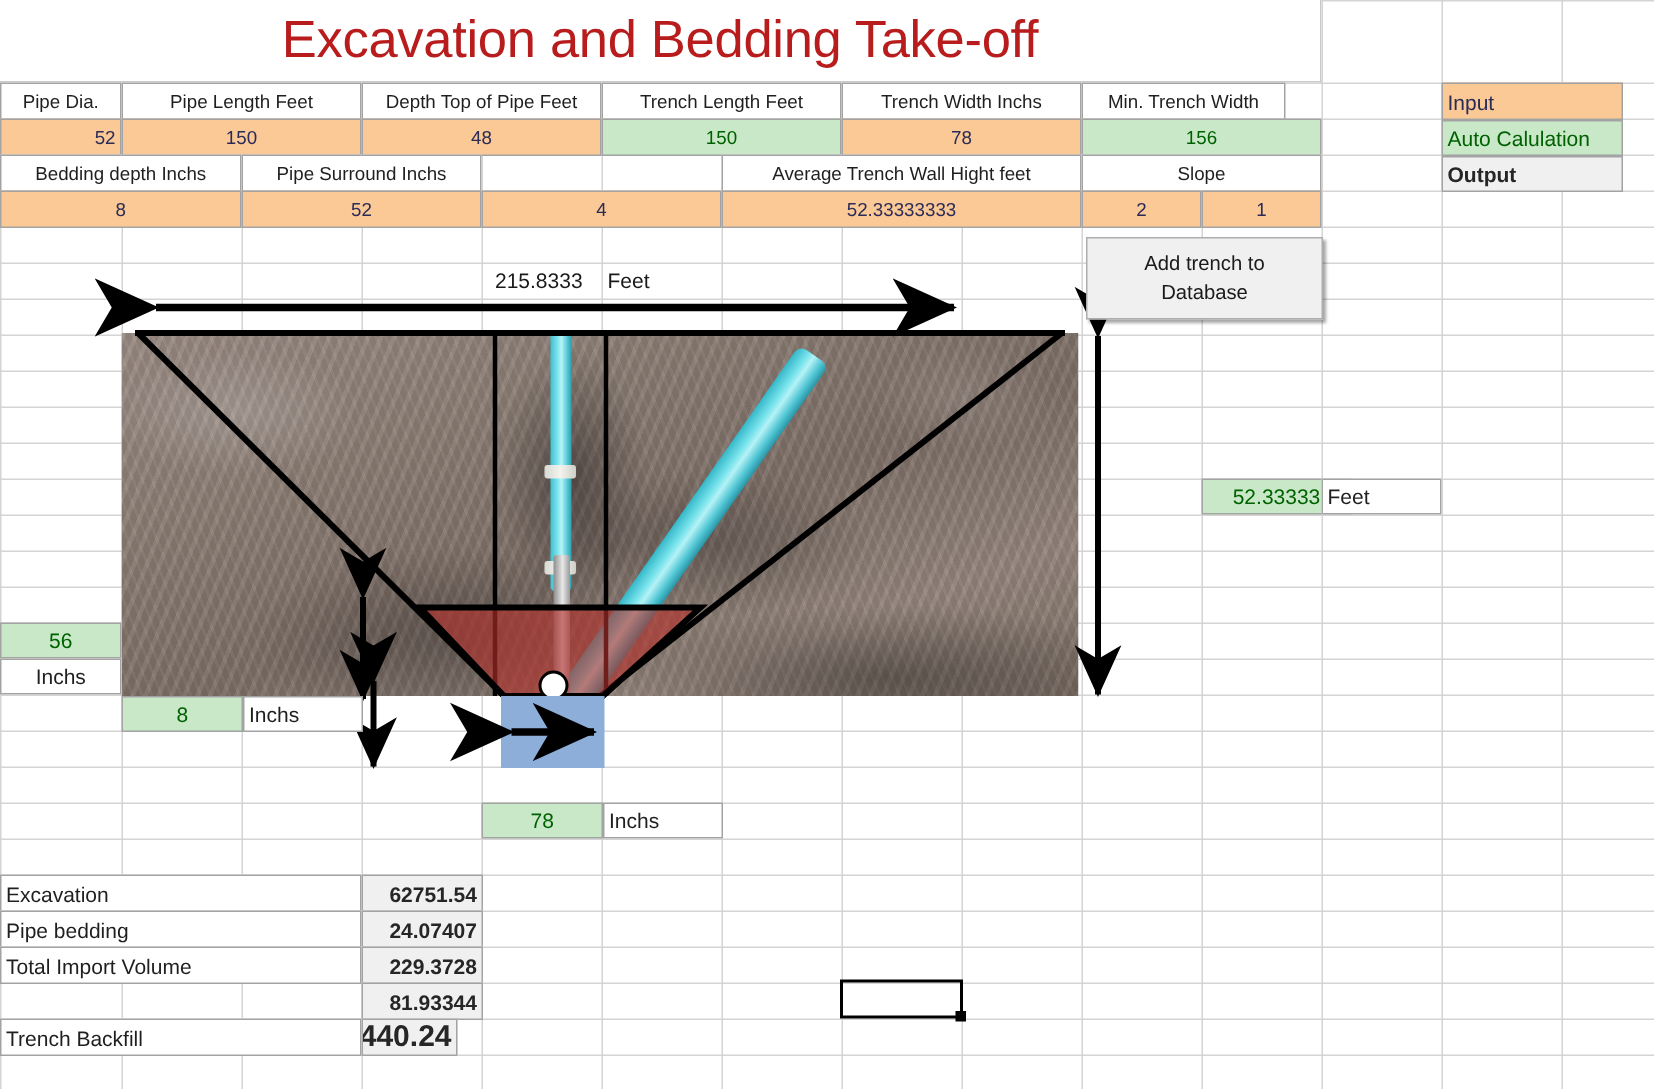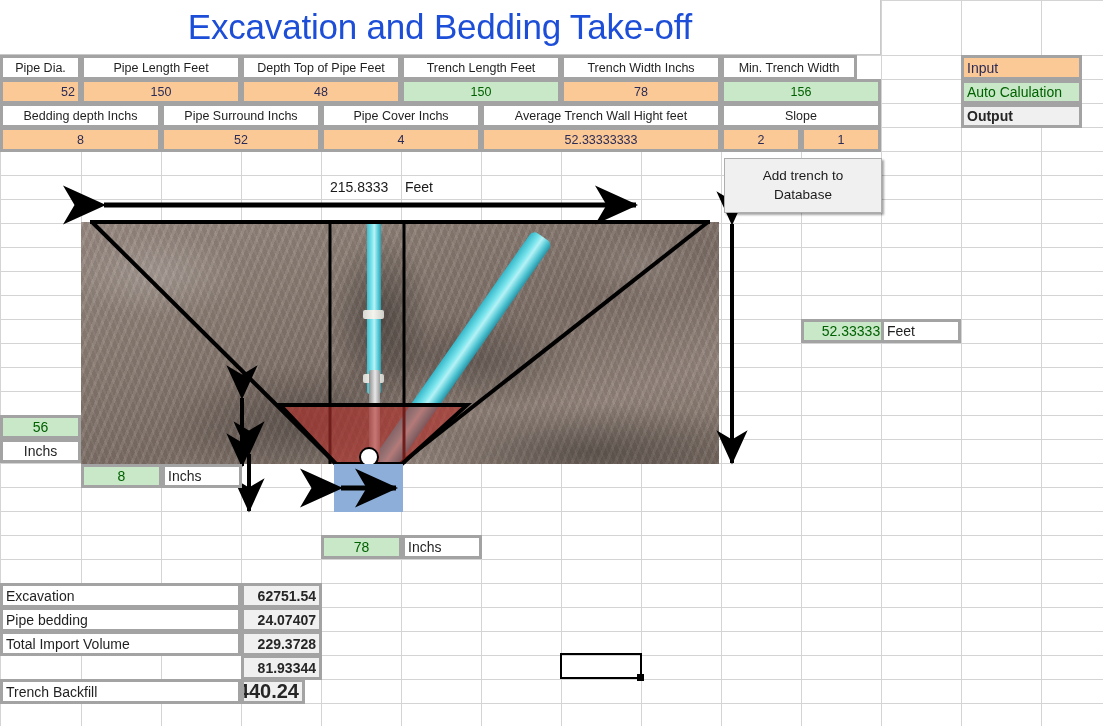--- a/index.html
+++ b/index.html
@@ -30,37 +30,37 @@
     font-size: 12.5px;
     color: #1f1f1f;
     padding: 0 3px;
     white-space: nowrap;
     overflow: hidden;
   }
   .c-center { justify-content: center; }
   .c-right  { justify-content: flex-end; }
   .c-left   { justify-content: flex-start; }
 
-  .bdr    { border: 3px solid #a3a3a3; }
+  .bdr    { border: 1px solid #a3a3a3; }
   .input  { background: #fbc995; color: #2b2b57; }
   .auto   { background: #c8e8c8; color: #006100; }
   .output { background: #f0f0f0; color: #262626; font-weight: bold; }
   .white  { background: #ffffff; }
 
   
   #title {
     position: absolute;
     left: 0; top: 0; width: 881px; height: 55px;
     display: flex; align-items: center; justify-content: center;
     border: 1px solid #c9c9c9;
     border-top: none; border-left: none;
     background: #ffffff;
     font-size: 35px;
     font-family: "Liberation Sans", sans-serif;
-    color: #1d4ed8;
+    color: #b91c1c;
     letter-spacing: -0.2px;
   }
 
   
   #photo {
     position: absolute;
     left: 81px; top: 222px; width: 638px; height: 242px;
     overflow: hidden;
   }
   .dirt {
@@ -208,21 +208,20 @@
 
   <div class="cell bdr input c-right" style="left:0px;   top:79px; width:81px;  height:25px;">52</div>
   <div class="cell bdr input c-center" style="left:81px;  top:79px; width:160px; height:25px;">150</div>
   <div class="cell bdr input c-center" style="left:241px; top:79px; width:160px; height:25px;">48</div>
   <div class="cell bdr auto c-center" style="left:401px; top:79px; width:160px; height:25px;">150</div>
   <div class="cell bdr input c-center" style="left:561px; top:79px; width:160px; height:25px;">78</div>
   <div class="cell bdr auto c-center" style="left:721px; top:79px; width:160px; height:25px;">156</div>
 
   <div class="cell bdr white c-center" style="left:0px;   top:103px; width:161px; height:25px;">Bedding depth Inchs</div>
   <div class="cell bdr white c-center" style="left:161px; top:103px; width:160px; height:25px;">Pipe Surround Inchs</div>
-  <div class="cell bdr white c-center" style="left:321px; top:103px; width:160px; height:25px;">Pipe Cover Inchs</div>
   <div class="cell bdr white c-center" style="left:721px; top:103px; width:160px; height:25px;">Slope</div>
   <div class="cell bdr white c-center" style="left:481px; top:103px; width:240px; height:25px;">Average Trench Wall Hight feet</div>
 
   <div class="cell bdr input c-center" style="left:0px;   top:127px; width:161px; height:25px;">8</div>
   <div class="cell bdr input c-center" style="left:161px; top:127px; width:160px; height:25px;">52</div>
   <div class="cell bdr input c-center" style="left:321px; top:127px; width:160px; height:25px;">4</div>
   <div class="cell bdr input c-center" style="left:481px; top:127px; width:240px; height:25px;">52.33333333</div>
   <div class="cell bdr input c-center" style="left:721px; top:127px; width:80px;  height:25px;">2</div>
   <div class="cell bdr input c-center" style="left:801px; top:127px; width:80px;  height:25px;">1</div>
 

